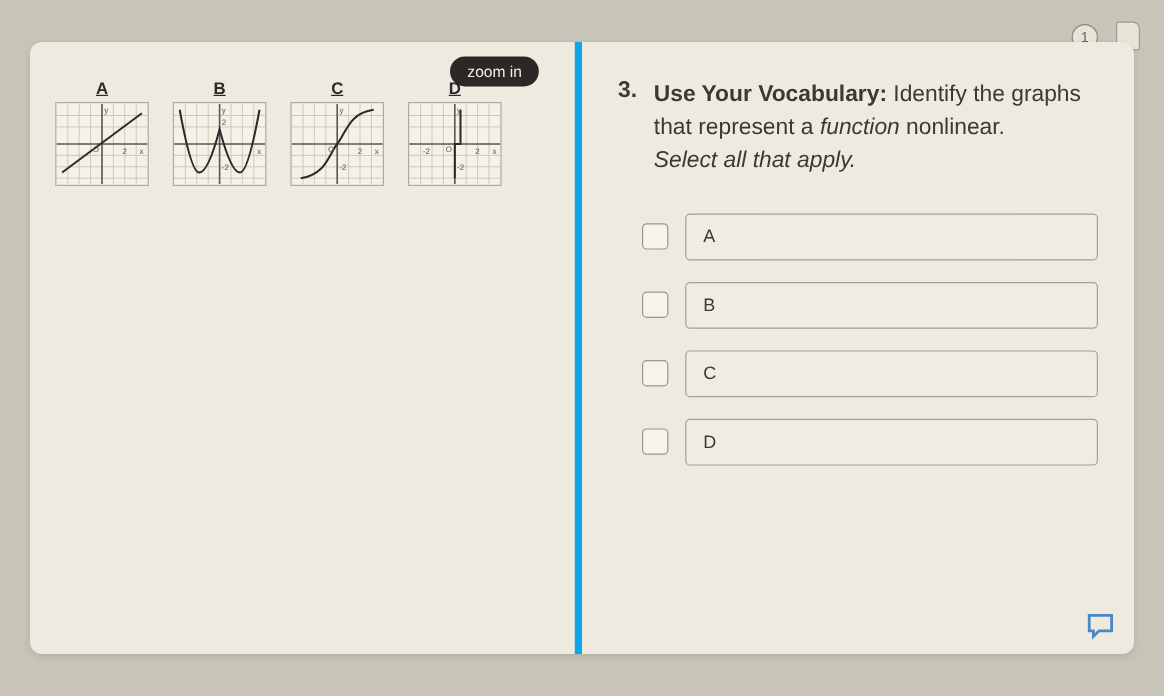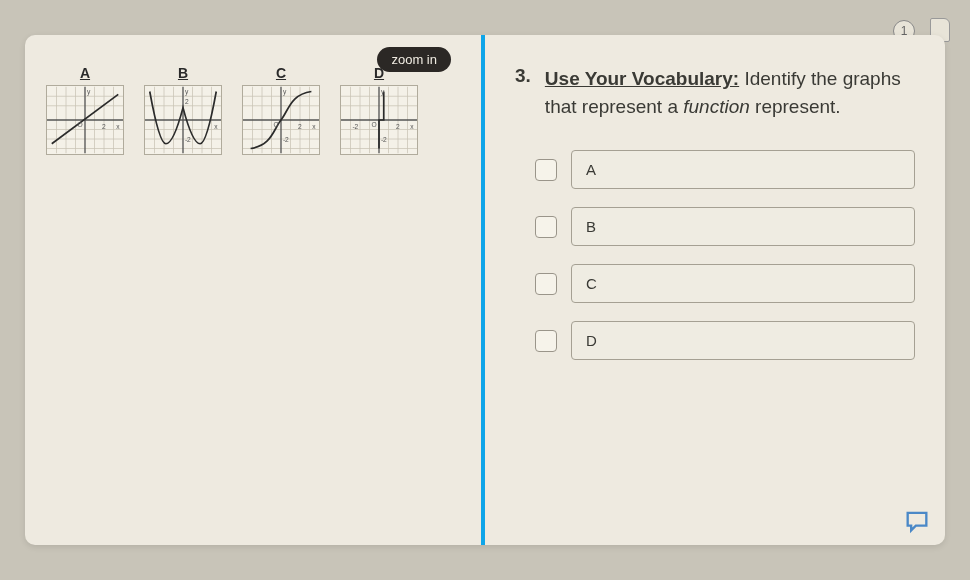--- a/index.html
+++ b/index.html
@@ -17,21 +17,21 @@
     top: 35px;
     width: 920px;
     height: 510px;
     background: #eeeae0;
     border-radius: 10px;
     display: flex;
     box-shadow: 0 2px 6px rgba(0,0,0,0.1);
   }
   .left-pane {
     width: 460px;
-    border-right: 4px solid #0ea5e9;
+    border-right: 6px solid #0ea5e9;
     padding: 30px 20px;
     position: relative;
   }
   .right-pane {
     flex: 1;
     padding: 30px 30px 20px 30px;
     position: relative;
   }
   .graphs-row {
     display: flex;
@@ -70,21 +70,21 @@
     border-radius: 16px;
     cursor: pointer;
   }
   .q-header {
     display: flex;
     gap: 14px;
     color: #3a3a35;
   }
   .q-num { font-weight: bold; font-size: 19px; }
   .q-text { font-size: 19px; line-height: 1.45; }
-  .q-text b { font-weight: bold; text-decoration: underline; }
+  .q-text b { font-weight: bold; }
   .q-text i { font-style: italic; }
   .options {
     margin-top: 30px;
     display: flex;
     flex-direction: column;
     gap: 18px;
     padding-left: 20px;
   }
   .option-row {
     display: flex;
@@ -277,21 +277,22 @@
         </div>
       </div>
 
     </div>
   </div>
 
   <div class="right-pane">
     <div class="q-header">
       <div class="q-num">3.</div>
       <div class="q-text">
-        <b>Use Your Vocabulary:</b><span> Identify the graphs that represent a </span><i>function</i><span> represent.</span><br>
+        <b>Use Your Vocabulary:</b><span> Identify the graphs that represent a </span><i>function</i><span> nonlinear.</span><br>
+        <i>Select all that apply.</i>
       </div>
     </div>
 
     <div class="options">
       <div class="option-row">
         <div class="check"></div>
         <div class="opt-box">A</div>
       </div>
       <div class="option-row">
         <div class="check"></div>

